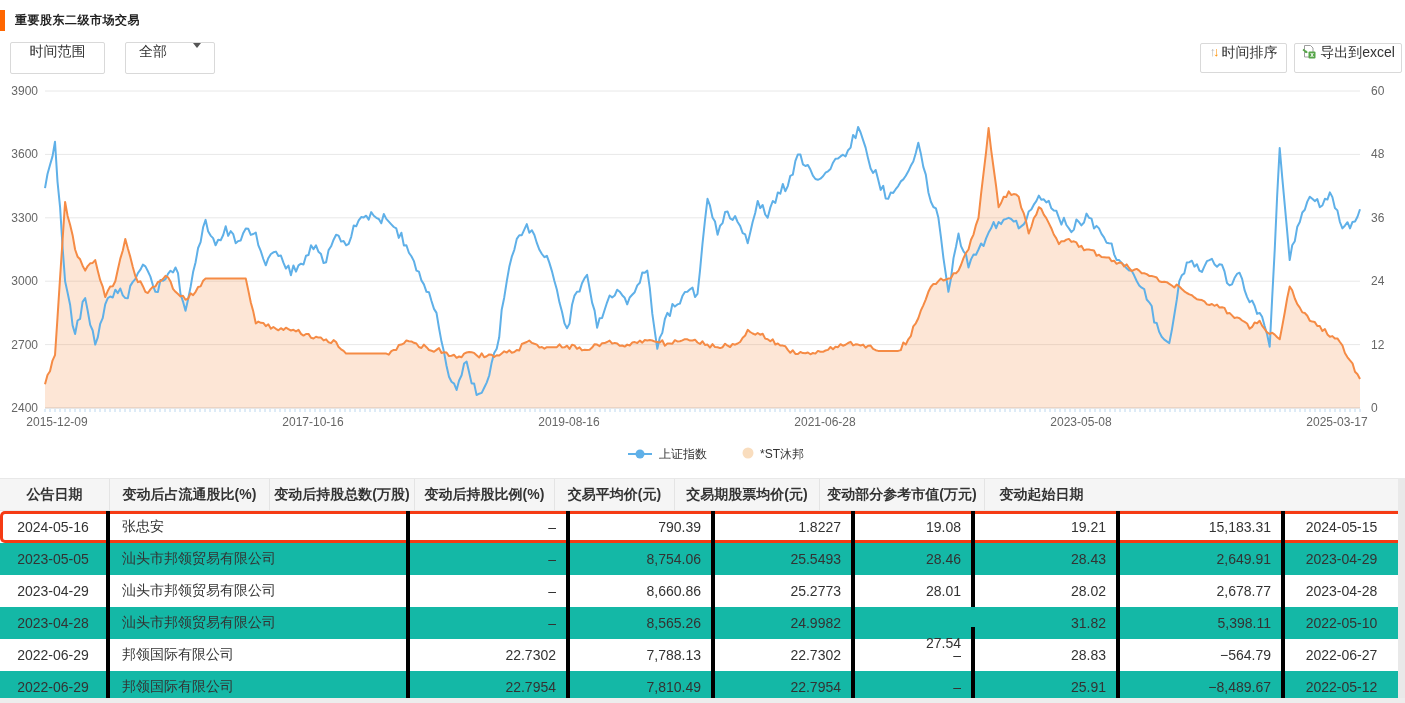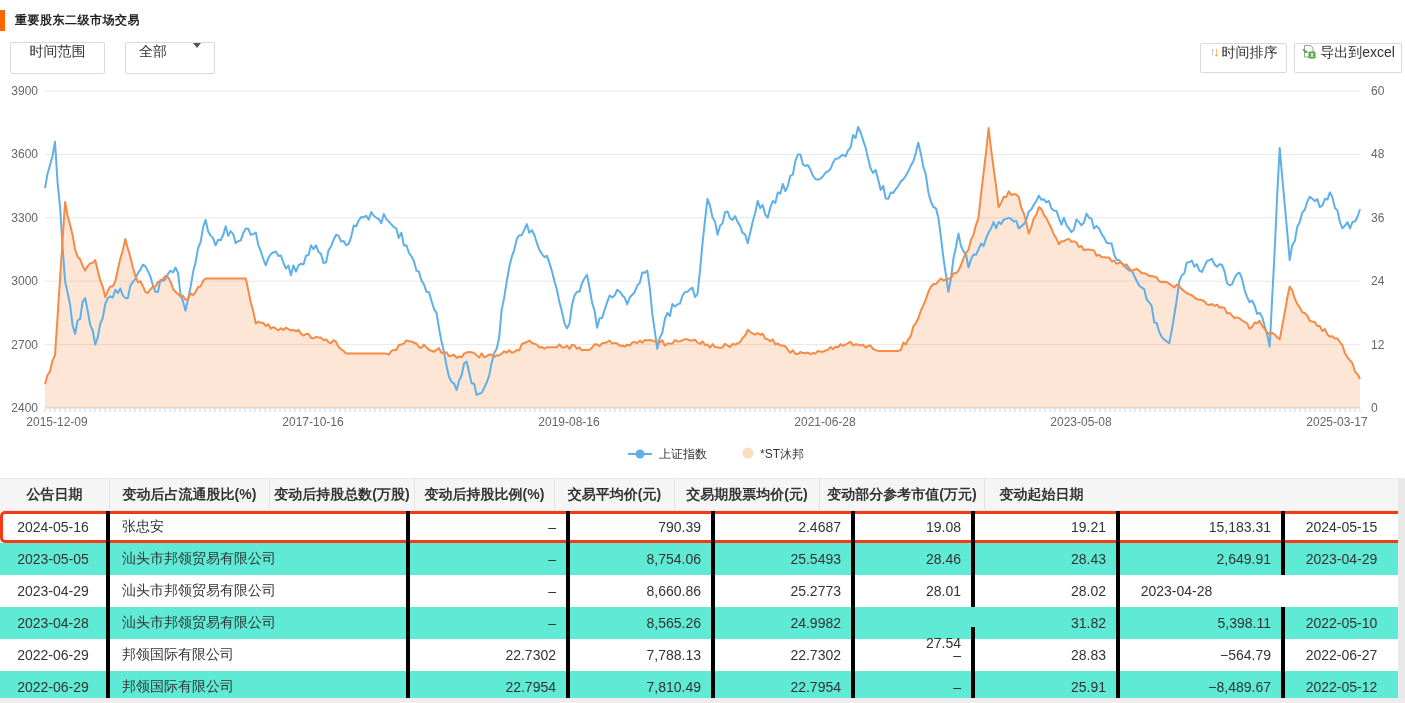--- a/index.html
+++ b/index.html
@@ -24,21 +24,21 @@
   
   #chart{position:absolute;top:85px;left:0;}
   
   .table-wrap{position:absolute;top:478px;left:0;width:1405px;}
   .thead{display:flex;height:33px;background:#f5f5f5;border-top:1px solid #e8e8e8;
          border-bottom:1px solid #e8e8e8;box-sizing:border-box;}
   .th{display:flex;align-items:center;justify-content:center;font-size:14px;font-weight:bold;
       color:#333;border-right:1px solid #e4e4e4;box-sizing:border-box;height:100%;}
   .th:last-child{border-right:none;}
   .trow{display:flex;height:32px;background:#fff;}
-  .trow.alt{background:#5eead4;}
+  .trow.alt{background:#14b8a6;}
   .trow.hl{box-shadow:inset 0 0 0 3px #f53b14;border-radius:5px;}
   .cell{display:flex;align-items:center;font-size:14px;color:#333;border-right:4px solid #000000;
         box-sizing:border-box;height:100%;}
   .cell:last-child{border-right:none;}
   .cell.left{justify-content:flex-start;padding-left:12px;}
   .cell.right{justify-content:flex-end;padding-right:10px;}
   .cell.center{justify-content:center;}
   .vscroll{position:absolute;right:0;top:478px;width:7px;height:225px;background:#e9e9e9;}
   .hscroll{position:absolute;left:0;bottom:0;width:1405px;height:5px;background:#ededed;}
 </style>
@@ -388,21 +388,21 @@
         <div class="th" style="width: 145px;">交易期股票均价(元)</div>
         <div class="th" style="width: 165px;">变动部分参考市值(万元)</div>
         <div class="th" style="width: 113px;">变动起始日期</div>
       </div>
     <div id="tbody">
         <div class="trow hl">
           <div class="cell center" style="width: 110px;">2024-05-16</div>
           <div class="cell left" style="width: 300px;">张忠安</div>
           <div class="cell right" style="width: 160px;">–</div>
           <div class="cell right" style="width: 145px;">790.39</div>
-          <div class="cell right" style="width: 140px;">2.4687</div>
+          <div class="cell right" style="width: 140px;">1.8227</div>
           <div class="cell right" style="width: 120px;">19.08</div>
           <div class="cell right" style="width: 145px;">19.21</div>
           <div class="cell right" style="width: 165px;">15,183.31</div>
           <div class="cell center" style="width: 113px;">2024-05-15</div>
         </div>
         <div class="trow alt">
           <div class="cell center" style="width: 110px;">2023-05-05</div>
           <div class="cell left" style="width: 300px;">汕头市邦领贸易有限公司</div>
           <div class="cell right" style="width: 160px;">–</div>
           <div class="cell right" style="width: 145px;">8,754.06</div>
@@ -413,20 +413,21 @@
           <div class="cell center" style="width: 113px;">2023-04-29</div>
         </div>
         <div class="trow">
           <div class="cell center" style="width: 110px;">2023-04-29</div>
           <div class="cell left" style="width: 300px;">汕头市邦领贸易有限公司</div>
           <div class="cell right" style="width: 160px;">–</div>
           <div class="cell right" style="width: 145px;">8,660.86</div>
           <div class="cell right" style="width: 140px;">25.2773</div>
           <div class="cell right" style="width: 120px;">28.01</div>
           <div class="cell right" style="width: 145px;">28.02</div>
+          <div class="cell right" style="width: 165px;">2,678.77</div>
           <div class="cell center" style="width: 113px;">2023-04-28</div>
         </div>
         <div class="trow alt">
           <div class="cell center" style="width: 110px;">2023-04-28</div>
           <div class="cell left" style="width: 300px;">汕头市邦领贸易有限公司</div>
           <div class="cell right" style="width: 160px;">–</div>
           <div class="cell right" style="width: 145px;">8,565.26</div>
           <div class="cell right" style="width: 140px;">24.9982</div>
           <div class="cell right" style="width: 120px; margin-top: 20px;">27.54</div>
           <div class="cell right" style="width: 145px;">31.82</div>

